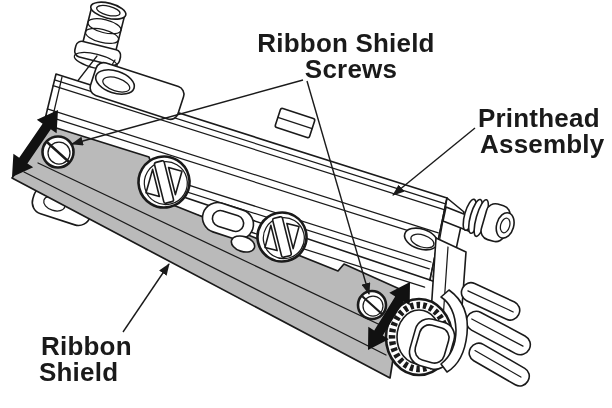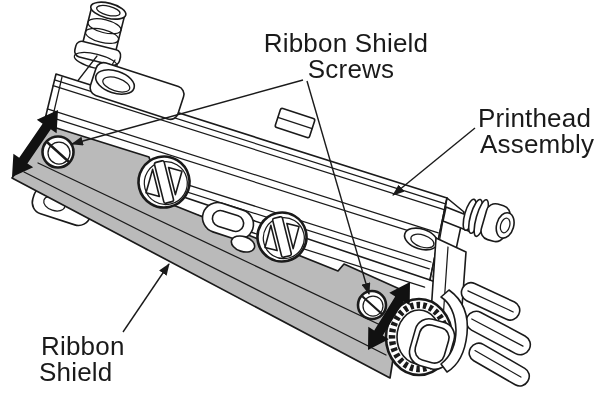--- a/index.html
+++ b/index.html
@@ -1,19 +1,19 @@
 <!DOCTYPE html>
 <html style="--line: #1a1a1a; --shield: #bababa; --bg: #ffffff; --arrow: #111111;"><head>
 <meta charset="utf-8">
 <style>
   :root{
     --line:#1a1a1a; --shield:#bababa; --bg:#ffffff; --arrow:#111111;
   }
   html,body{margin:0;padding:0;background:var(--bg);}
-  #stage{position:relative;width:612px;height:408px;background:var(--bg);overflow:hidden;}
+  #stage{position:relative;width:612px;height:408px;background:var(--bg);overflow:hidden;font-weight:bold;}
   svg{display:block;}
   .ln{fill:none;stroke:var(--line);stroke-width:1.25;stroke-linejoin:round;stroke-linecap:round;}
   .w{fill:#fff;stroke:var(--line);stroke-width:1.6;stroke-linejoin:round;}
   .w2{fill:#fff;stroke:var(--line);stroke-width:2.6;stroke-linejoin:round;}
   .g{fill:var(--shield);stroke:var(--line);stroke-width:1.7;stroke-linejoin:round;}
   .blk{fill:var(--arrow);stroke:none;}
   .ldr{fill:none;stroke:var(--line);stroke-width:1.4;}
   .ah{fill:var(--line);}
   .knurl{fill:none;stroke:var(--line);stroke-width:6.5;stroke-dasharray:3.5 3;}
   text{fill:var(--line);font-family:"Liberation Sans",sans-serif;font-size:26px;letter-spacing:0.2px;}

